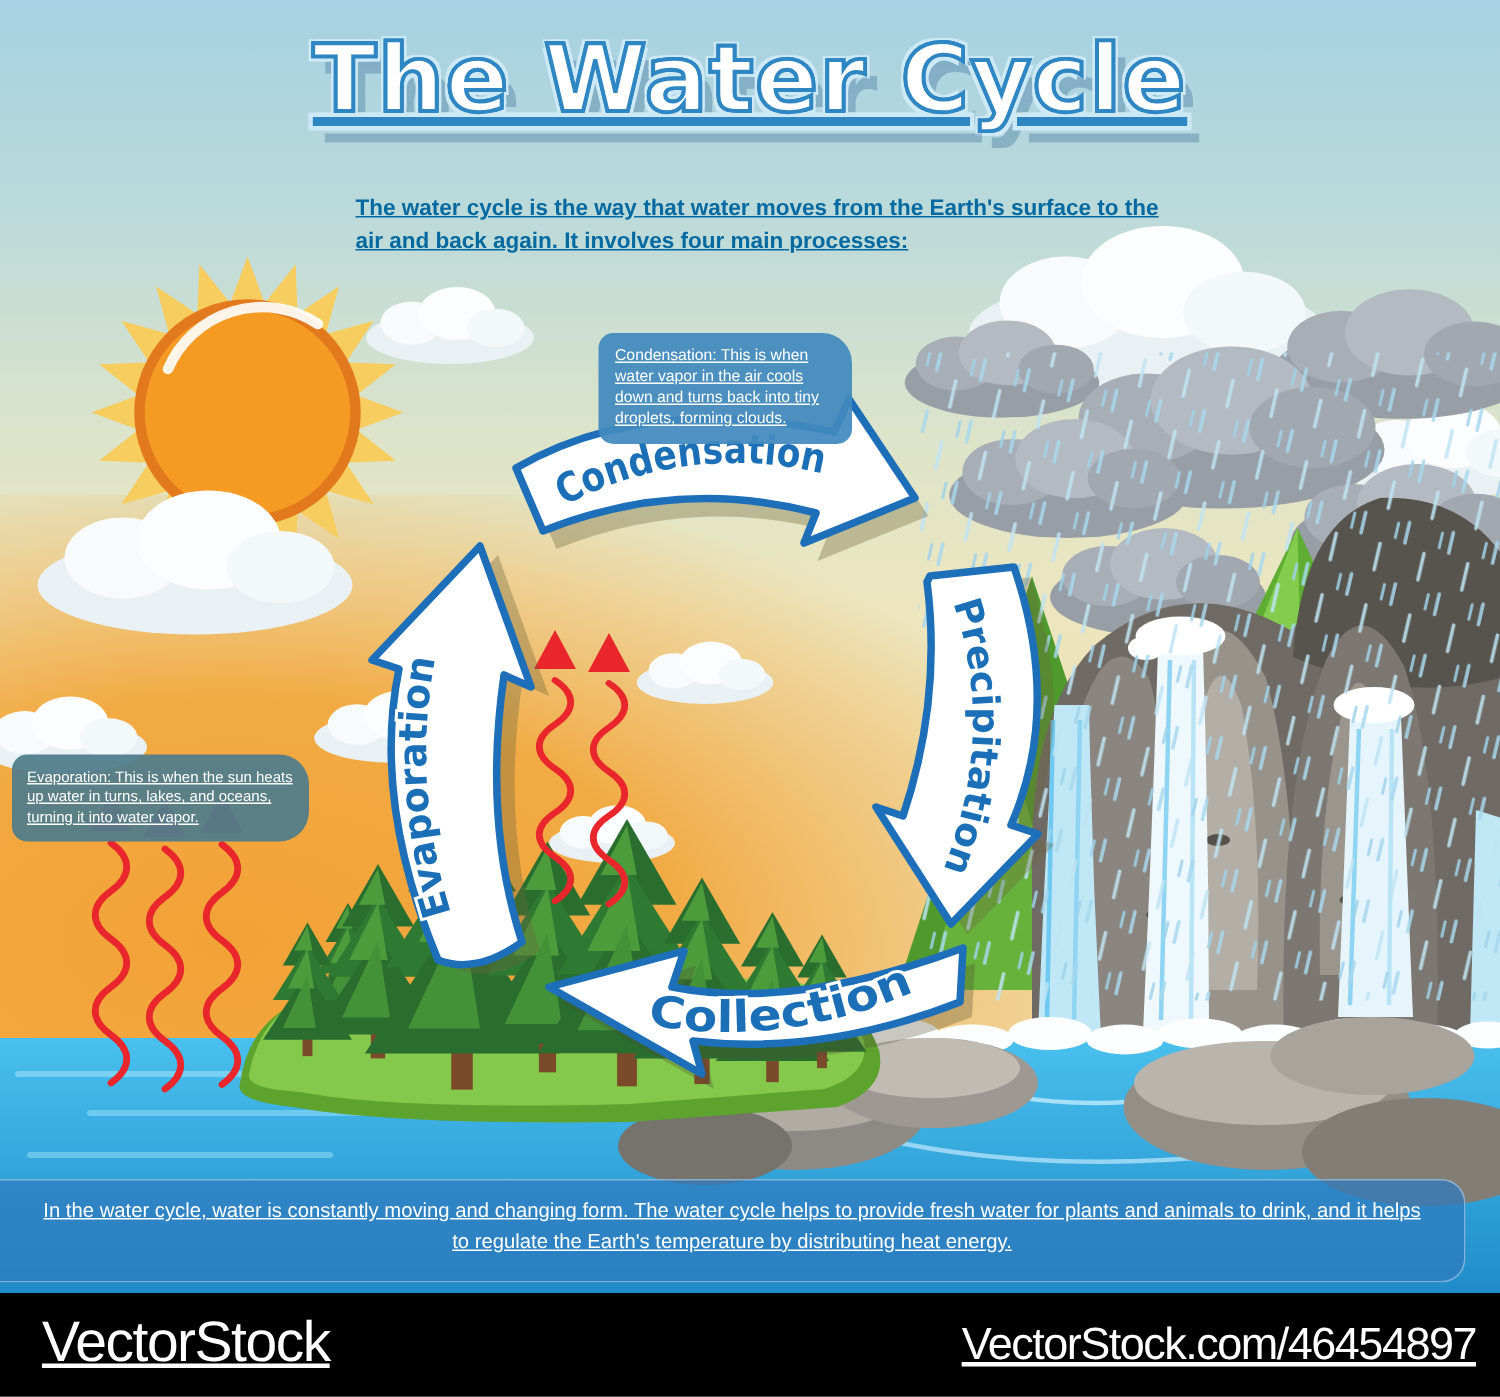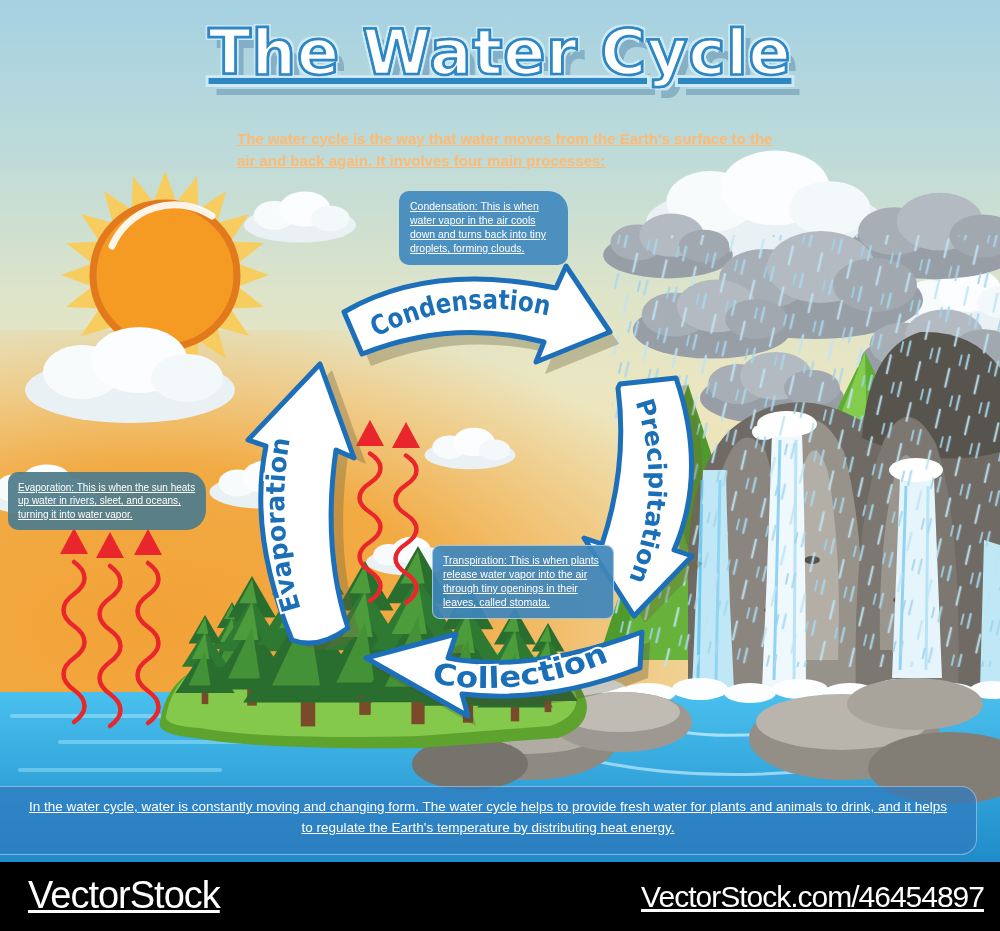--- a/index.html
+++ b/index.html
@@ -7,23 +7,23 @@
           font-family:"Liberation Sans",sans-serif;}
   .abs{position:absolute;text-decoration:underline;}
   #scene{position:absolute;left:0;top:0;}
   
   #title{left:0;top:16px;width:1000px;text-align:center;
          font-family:"DejaVu Sans",sans-serif;font-weight:bold;font-size:62px;
          color:#fff;-webkit-text-stroke:2.6px #2e86c3;letter-spacing:1px;
          text-shadow:-3px -3px 0 #cde9f6,3px -3px 0 #cde9f6,-3px 3px 0 #cde9f6,
                      3px 3px 0 #cde9f6,8px 11px 0 rgba(70,120,160,.40);}
   #subtitle{left:237px;top:128px;width:552px;font-size:15px;font-weight:bold;
-            color:#fdba74;line-height:1.45;}
+            color:#0369a1;line-height:1.45;}
   
-  .callout{color:#fff;line-height:1.33;font-size:10.5px;}
+  .callout{color:#fff;line-height:1.33;font-size:10.5px;margin-top:31px;}
   #co-condensation{left:399px;top:191px;width:147px;background:rgba(66,138,190,.93);
                    border-radius:10px 20px 10px 10px;padding:9px 11px;}
   #co-precipitation{left:697px;top:238px;width:222px;background:rgba(73,142,192,.88);
                     border:1px solid rgba(255,255,255,.7);font-size:10px;
                     border-radius:10px 16px 10px 10px;padding:8px 11px;}
   #co-evaporation{left:8px;top:472px;width:178px;background:rgba(80,124,138,.94);
                   font-size:10px;border-radius:10px 20px 20px 10px;padding:9px 10px;}
   #co-transpiration{left:432px;top:545px;width:160px;background:rgba(62,133,188,.92);
                     border:1px solid rgba(255,255,255,.5);border-radius:8px;padding:8px 10px;}
   
@@ -303,23 +303,22 @@
   </g>
 </svg>
 
 <div id="title" class="abs">The Water Cycle</div>
 
 <div id="subtitle" class="abs">The water cycle is the way that water moves from the Earth's surface to the air and back again. It involves four main processes:</div>
 
 <div id="co-condensation" class="abs callout">Condensation: This is when water vapor in the air cools down and turns back into tiny droplets, forming clouds.</div>
 
 
-<div id="co-evaporation" class="abs callout">Evaporation: This is when the sun heats up water in rivers, sleet, and oceans, turning it into water vapor.</div>
-
-<div id="co-transpiration" class="abs callout">Transpiration: This is when plants release water vapor into the air through tiny openings in their leaves, called stomata.</div>
+<div id="co-evaporation" class="abs callout">Evaporation: This is when the sun heats up water in turns, lakes, and oceans, turning it into water vapor.</div>
+
 
 <div id="footer-bar" class="abs">In the water cycle, water is constantly moving and changing form. The water cycle helps to provide fresh water for plants and animals to drink, and it helps to regulate the Earth's temperature by distributing heat energy.</div>
 
 <div id="wm-bar" class="abs">
   <span id="wm-brand" class="abs">VectorStock</span>
   <span id="wm-credit" class="abs">VectorStock.com/46454897</span>
 </div>
 
 </div>
 

